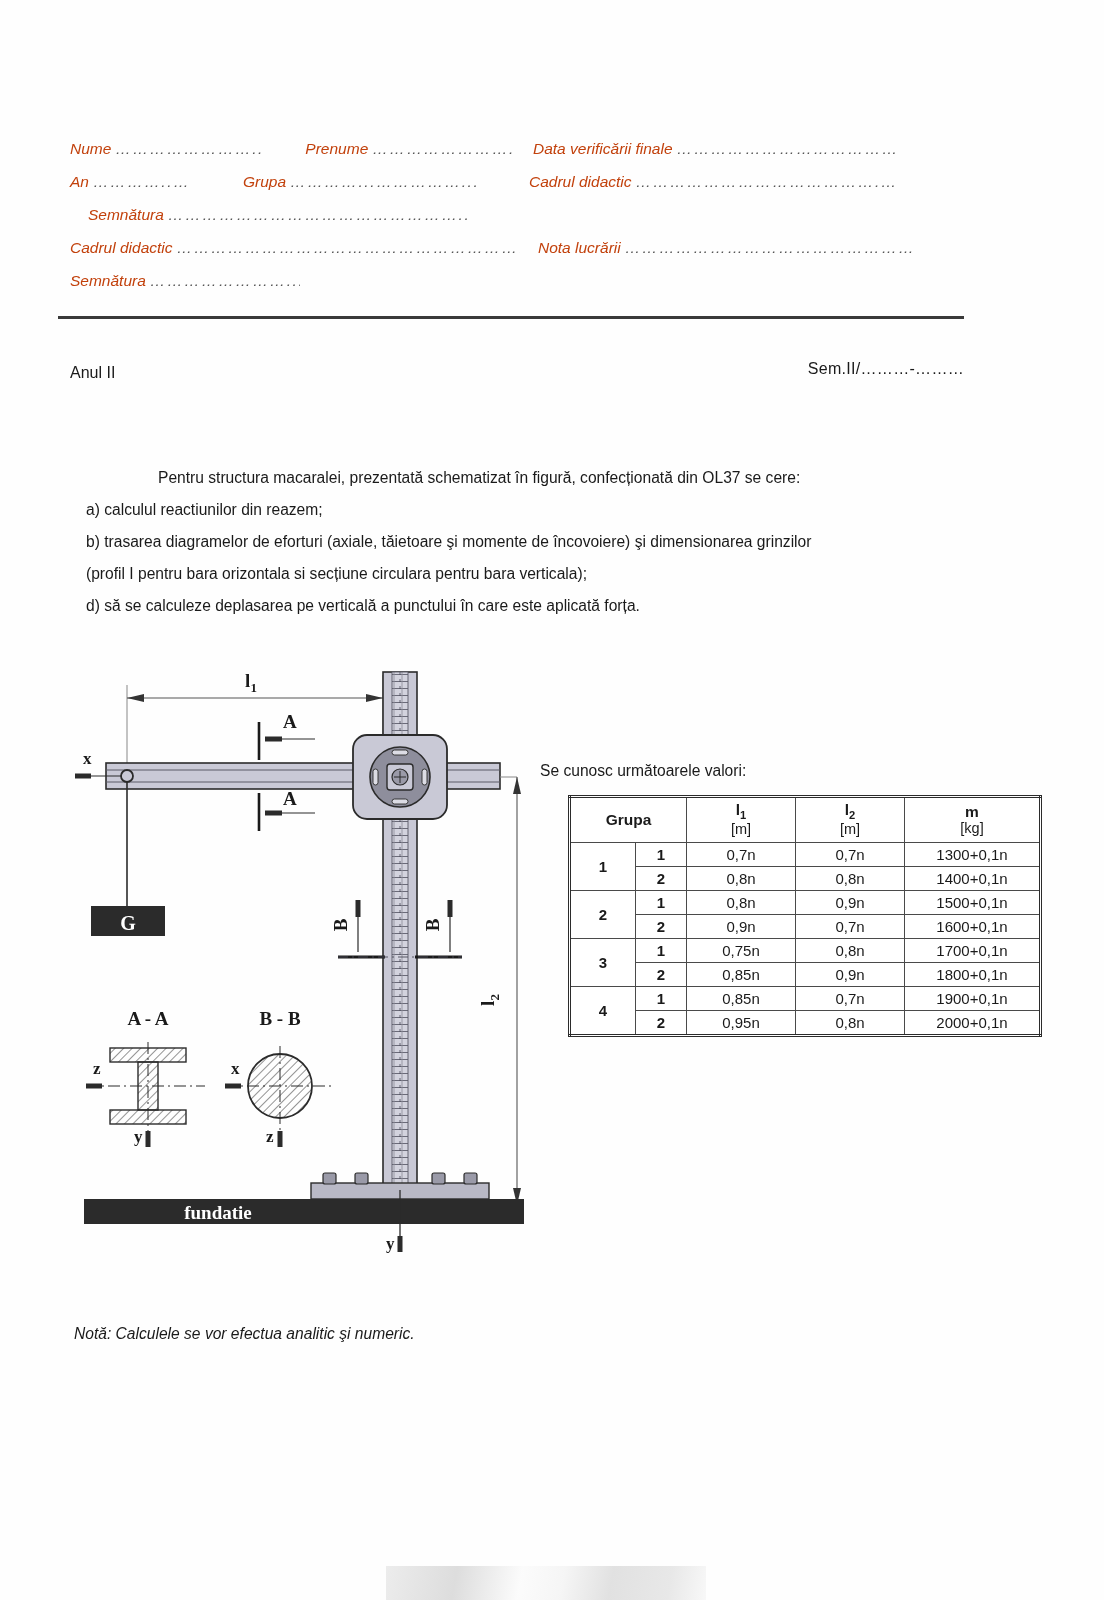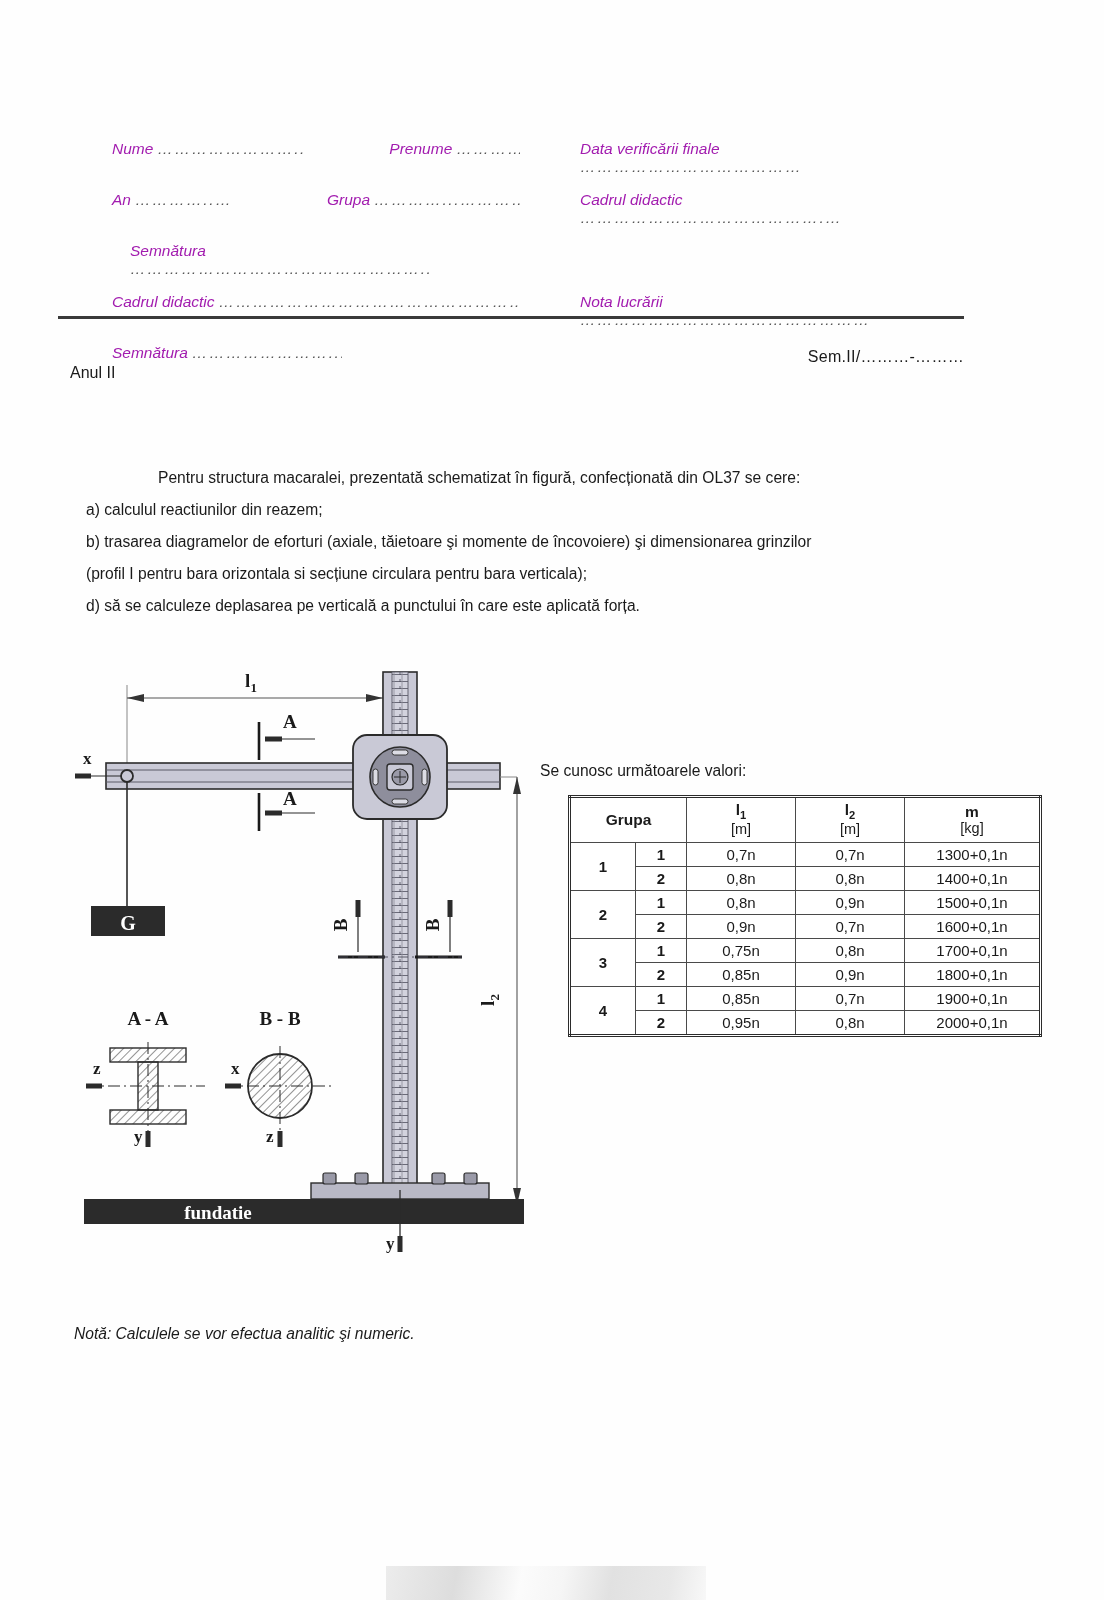--- a/index.html
+++ b/index.html
@@ -6,39 +6,39 @@
   body{
     width:1104px;height:1600px;position:relative;overflow:hidden;
     font-family:"Liberation Sans", sans-serif;color:#1a1a1a;
   }
   .page{position:absolute;inset:0;background:#fefefe;}
 
   
   .hdr{position:absolute;left:70px;top:140px;width:900px;}
   .hrow{display:flex;width:100%;margin-bottom:15px;}
   .hcol{width:50%;display:flex;align-items:baseline;}
-  .hcol.right{padding-left:18px;flex-direction:column;}
+  .hcol.right{padding-left:18px;}
   .flabel{
-    font-style:italic;font-size:15.5px;white-space:nowrap;color:#a21caf;margin-left:42px;
+    font-style:italic;font-size:15.5px;white-space:nowrap;color:#c2410c;
   }
   .dots{
     flex:1;overflow:hidden;white-space:nowrap;font-size:15.5px;
     letter-spacing:1.6px;color:#555;margin-left:4px;font-style:italic;
   }
   .dots.short{flex:none;width:150px;}
   .dots.med{flex:none;width:190px;}
 
   .rule{
     position:absolute;left:58px;top:316px;width:906px;height:3px;
     background:#3a3a3a;
   }
 
   
   .anul{position:absolute;left:70px;top:352px;font-size:16px;margin-top:12px;}
-  .sem{position:absolute;right:140px;top:348px;font-size:16px;letter-spacing:.3px;}
+  .sem{position:absolute;right:140px;top:360px;font-size:16px;letter-spacing:.3px;}
 
   .title{
     position:absolute;left:0;right:0;top:396px;text-align:center;
     font-size:19px;font-weight:bold;letter-spacing:.2px;
   }
 
   
   .body{position:absolute;left:86px;top:462px;width:888px;font-size:15.6px;line-height:32px;}
   .body p{margin:0;}
   .body p.indent{text-indent:72px;}

